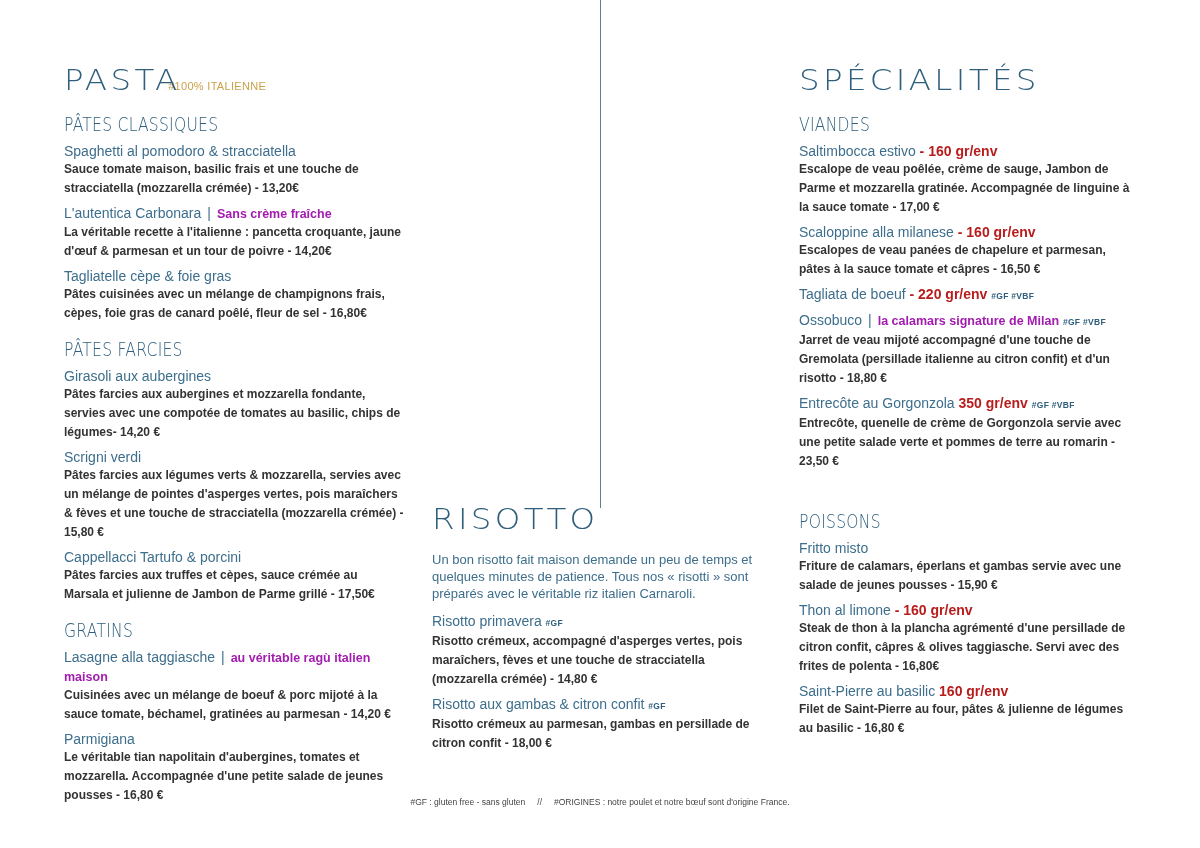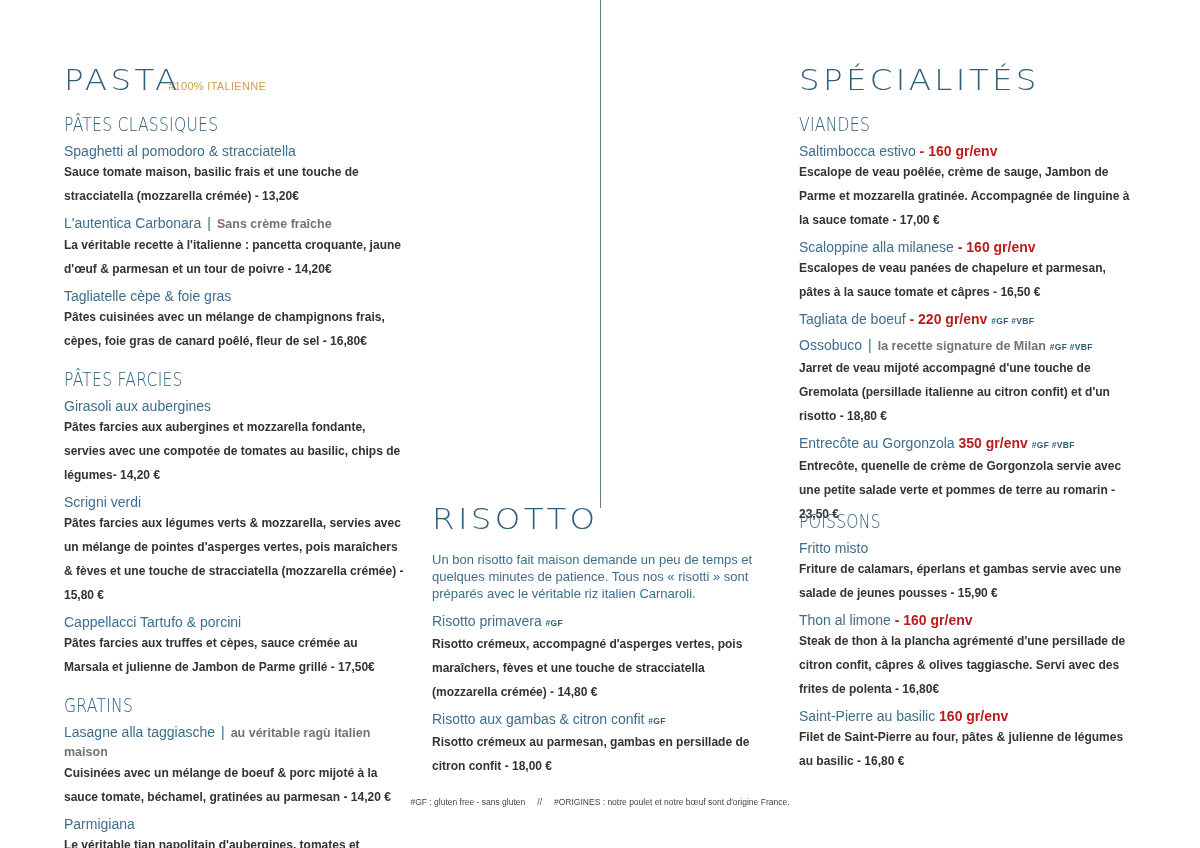--- a/index.html
+++ b/index.html
@@ -26,24 +26,24 @@
   .cat-title {
     color: #2f5f7c; font-size: 19px; line-height: 24px; letter-spacing: 0.3px;
     font-family: "DejaVu Sans", sans-serif; font-weight: 300;
     transform: scaleX(0.82); transform-origin: left center; display: inline-block;
     margin: 0 0 6px 0;
   }
   .cat { margin-bottom: 14px; }
   .item { margin-bottom: 6px; }
   .item-name { color: #3d6e8c; font-size: 14px; line-height: 18px; }
   .item-name .sep { color: #3d6e8c; margin: 0 6px; }
-  .item-name .note { font-weight: bold; font-size: 12.5px; color: #737373; }
+  .item-name .note { font-weight: bold; font-size: 12.5px; color: #a21caf; }
   .item-name .weight { font-weight: bold; color: #b91c1c; }
   .item-name .tag { font-size: 8.5px; font-weight: bold; color: #2f5f7c; letter-spacing: 0.3px; }
-  .item-desc { font-size: 12px; line-height: 24px; color: #333333; font-weight: bold; }
+  .item-desc { font-size: 12px; line-height: 19px; color: #333333; font-weight: bold; }
   .intro { color: #3d6e8c; font-size: 13px; line-height: 17px; margin: 14px 0 10px 0; }
   .footnote {
     position: absolute; left: 0; right: 0; top: 797px; text-align: center;
     font-size: 8.5px; color: #444444;
   }
   .footnote span { margin: 0 6px; }
 </style>
 </head>
 <body>
 
@@ -141,21 +141,21 @@
       </div>
       <div class="item-desc">Escalopes de veau panées de chapelure et parmesan, pâtes à la sauce tomate et câpres - 16,50 €</div>
     </div>
     <div class="item">
       <div class="item-name">
         <span>Tagliata de boeuf</span><span class="weight"> - 220 gr/env</span> <span class="tag">#GF  #VBF</span>
       </div>
     </div>
     <div class="item">
       <div class="item-name">
-        <span>Ossobuco</span><span class="sep">|</span><span class="note">la recette signature de Milan</span> <span class="tag">#GF #VBF</span>
+        <span>Ossobuco</span><span class="sep">|</span><span class="note">la calamars signature de Milan</span> <span class="tag">#GF #VBF</span>
       </div>
       <div class="item-desc">Jarret de veau mijoté accompagné d'une touche de Gremolata (persillade italienne au citron confit) et d'un risotto - 18,80 €</div>
     </div>
     <div class="item">
       <div class="item-name">
         <span>Entrecôte au Gorgonzola</span><span class="weight"> 350 gr/env</span> <span class="tag">#GF #VBF</span>
       </div>
       <div class="item-desc">Entrecôte, quenelle de crème de Gorgonzola servie avec une petite salade verte et pommes de terre au romarin - 23,50 €</div>
     </div>
   </div>

